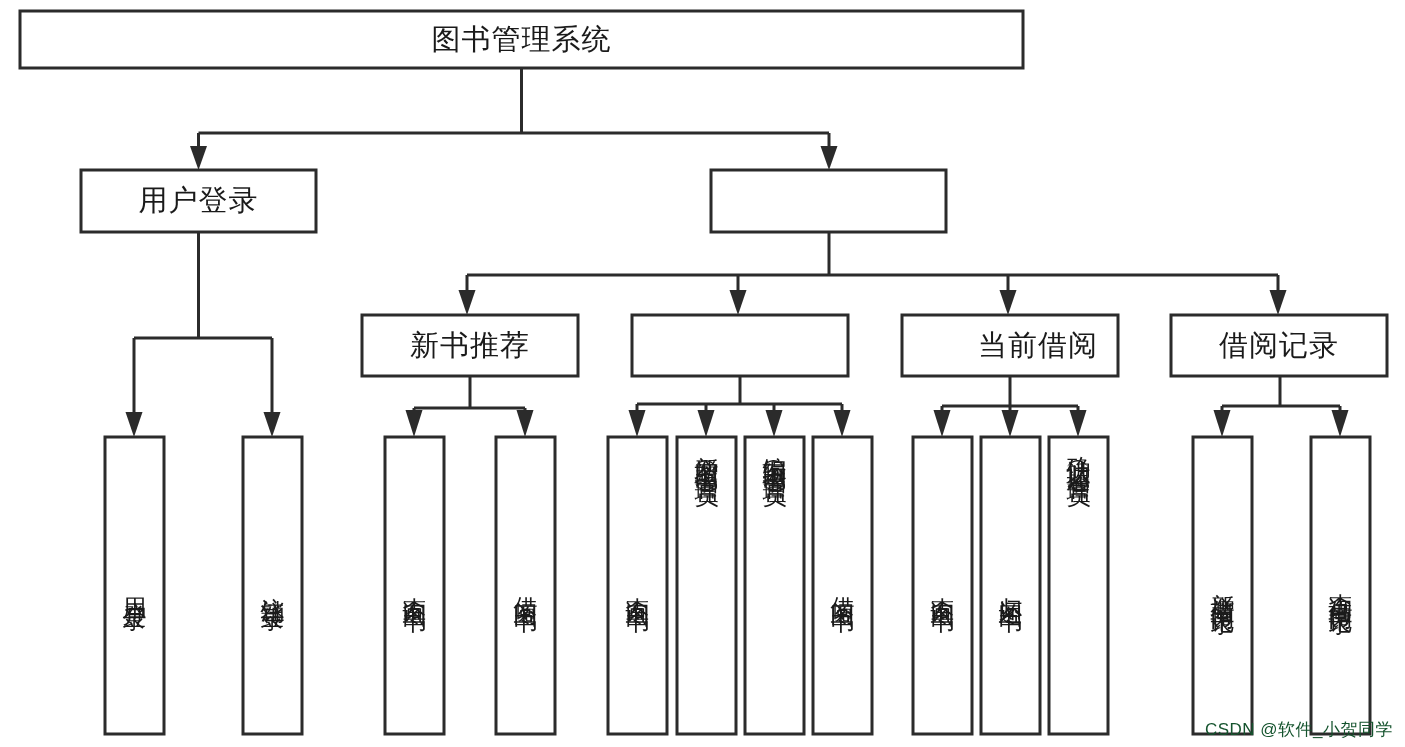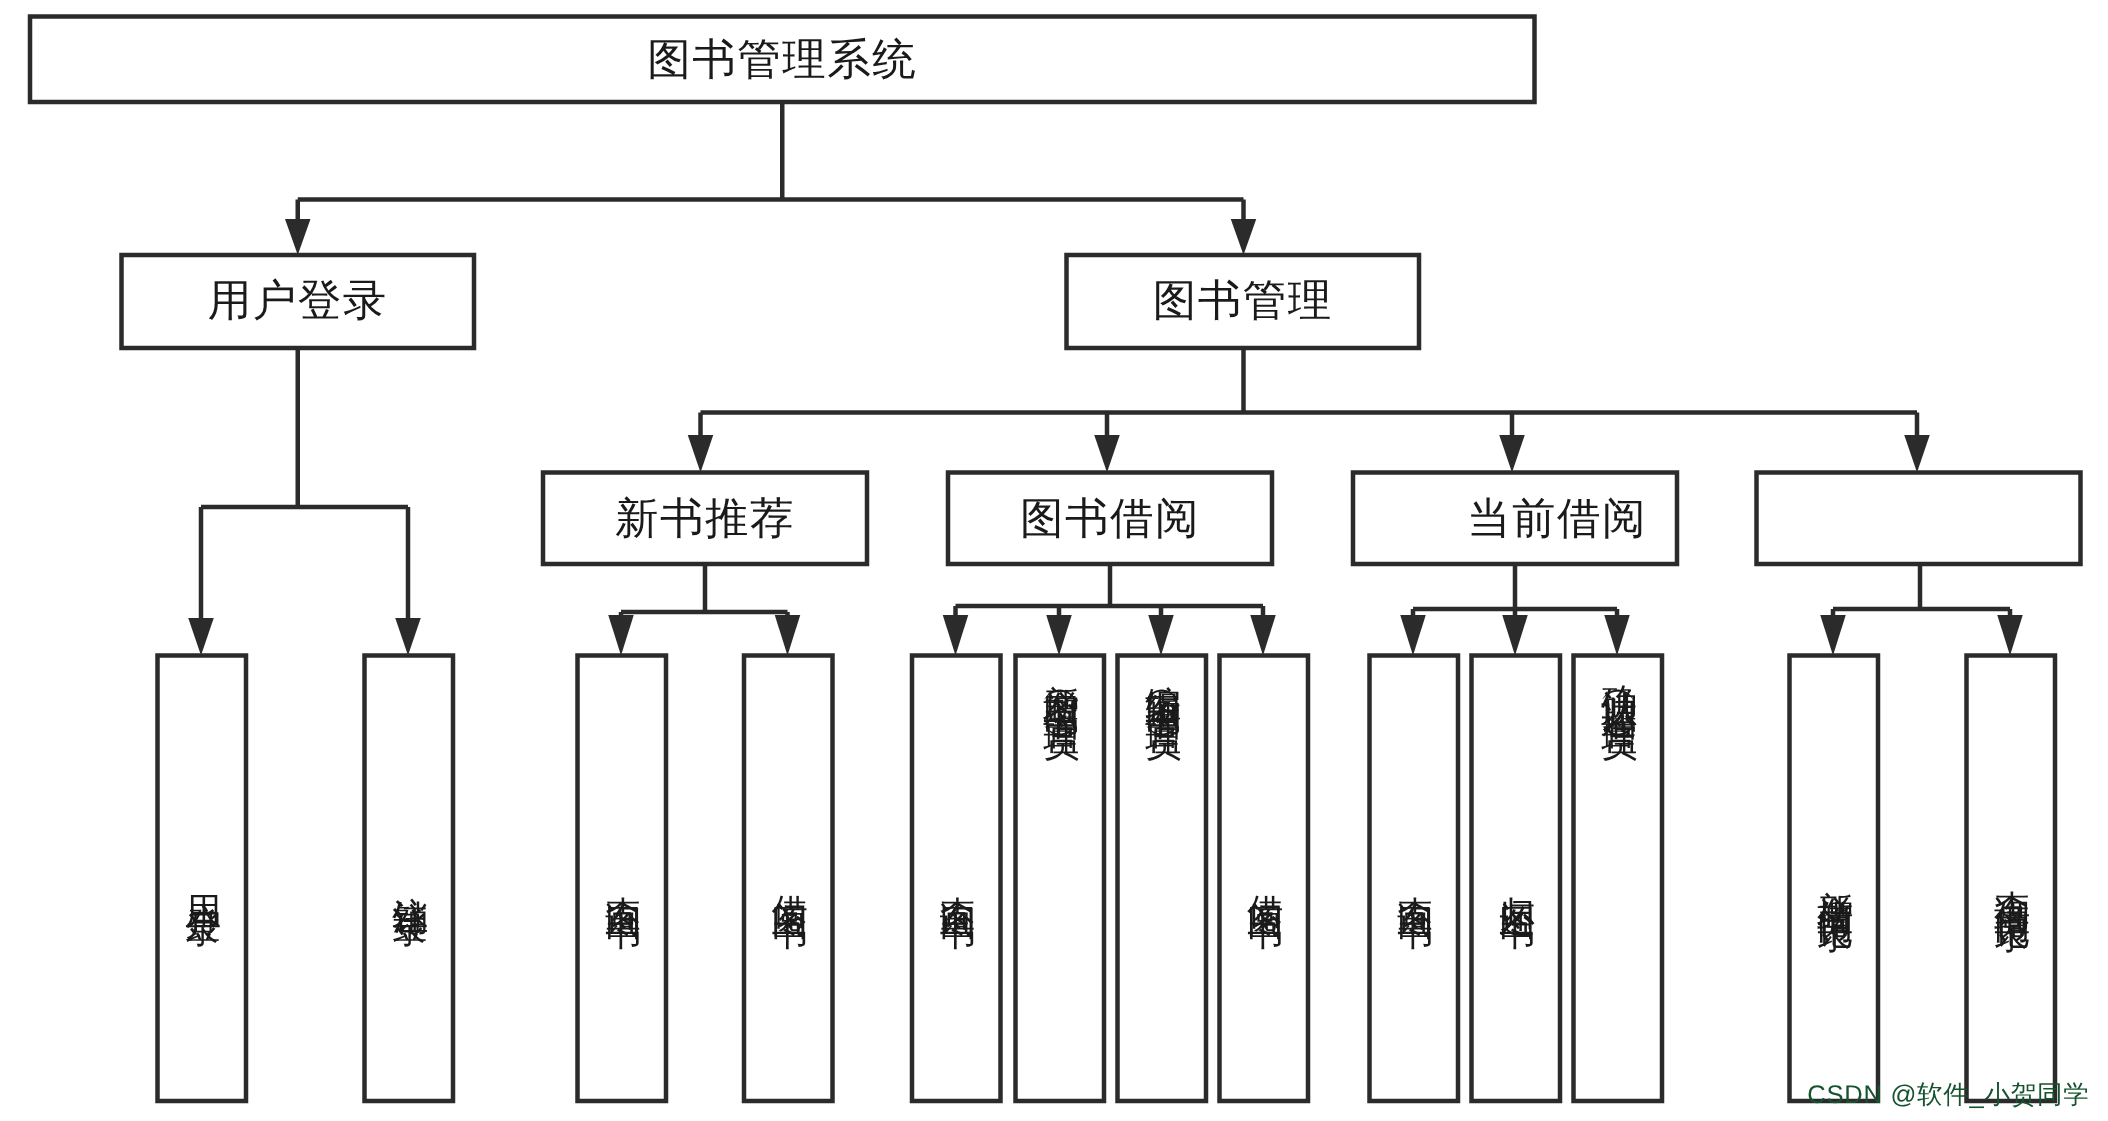--- a/index.html
+++ b/index.html
@@ -198,33 +198,30 @@
 
   </svg>
 
   <div class="hlabel-wrap" style="left:20px; top:11px; width:1003px; height:57px;">
     <span class="hlabel-text">图书管理系统</span>
   </div>
 
   <div class="hlabel-wrap" style="left:81px; top:170px; width:235px; height:62px;">
     <span class="hlabel-text">用户登录</span>
   </div>
-  <div class="hlabel-wrap" style="left:711px; top:170px; width:235px; height:62px;">
-    <span class="hlabel-text">图书管理</span>
-  </div>
 
   <div class="hlabel-wrap" style="left:362px; top:315px; width:216px; height:61px;">
     <span class="hlabel-text">新书推荐</span>
   </div>
-  <div class="hlabel-wrap" style="left:632px; top:315px; width:216px; height:61px;">
-    <span class="hlabel-text">图书借阅</span>
-  </div>
   <div class="hlabel-wrap" style="left:902px; top:315px; width:216px; height:61px;padding-left:28px;">
     <span class="hlabel-text">当前借阅</span>
   </div>
+  <div class="hlabel-wrap" style="left:1171px; top:315px; width:216px; height:61px;">
+    <span class="hlabel-text">借阅记录</span>
+  </div>
 
   <div class="vlabel-wrap" style="left:105px; top:437px; width:59px; height:297px;">
     <span class="vlabel-text">用户登录</span>
   </div>
   <div class="vlabel-wrap" style="left:243px; top:437px; width:59px; height:297px;">
     <span class="vlabel-text">注销登录</span>
   </div>
 
   <div class="vlabel-wrap" style="left:385px; top:437px; width:59px; height:297px;">
     <span class="vlabel-text">查询图书</span>

